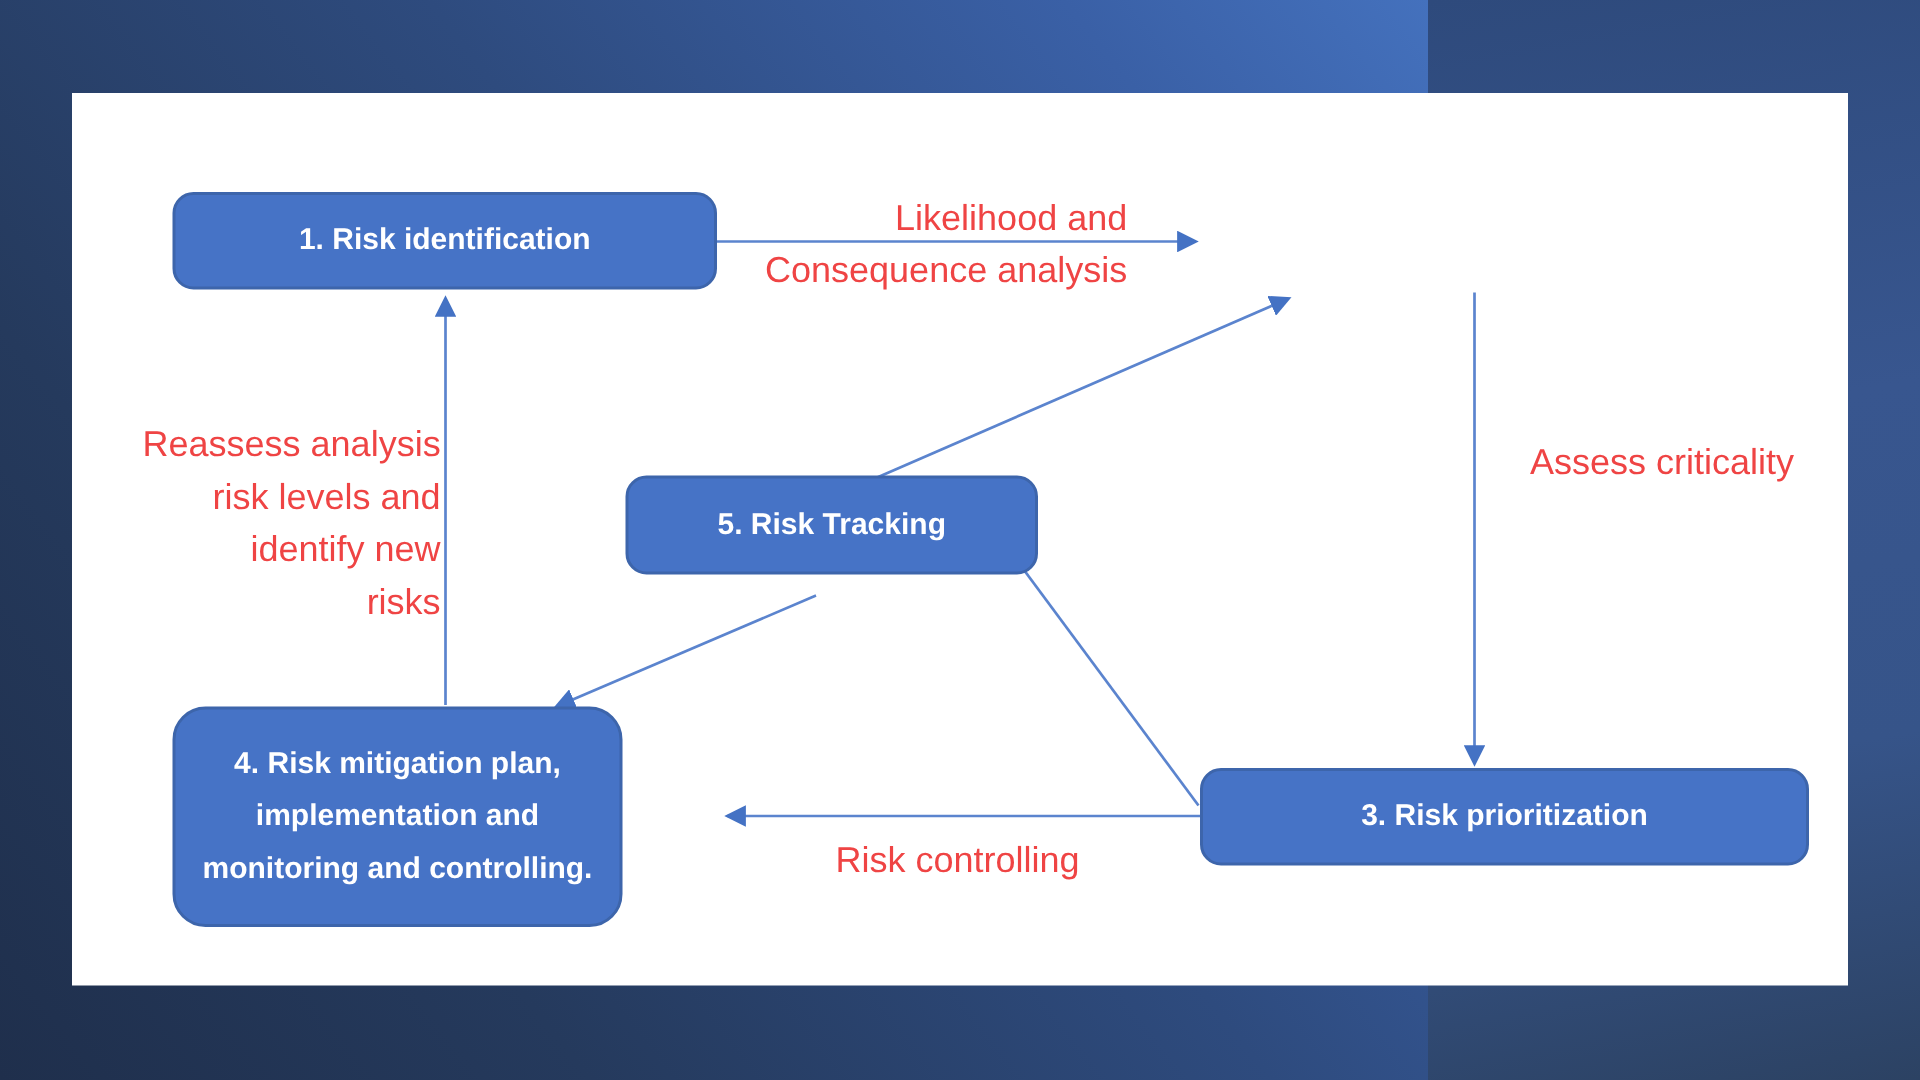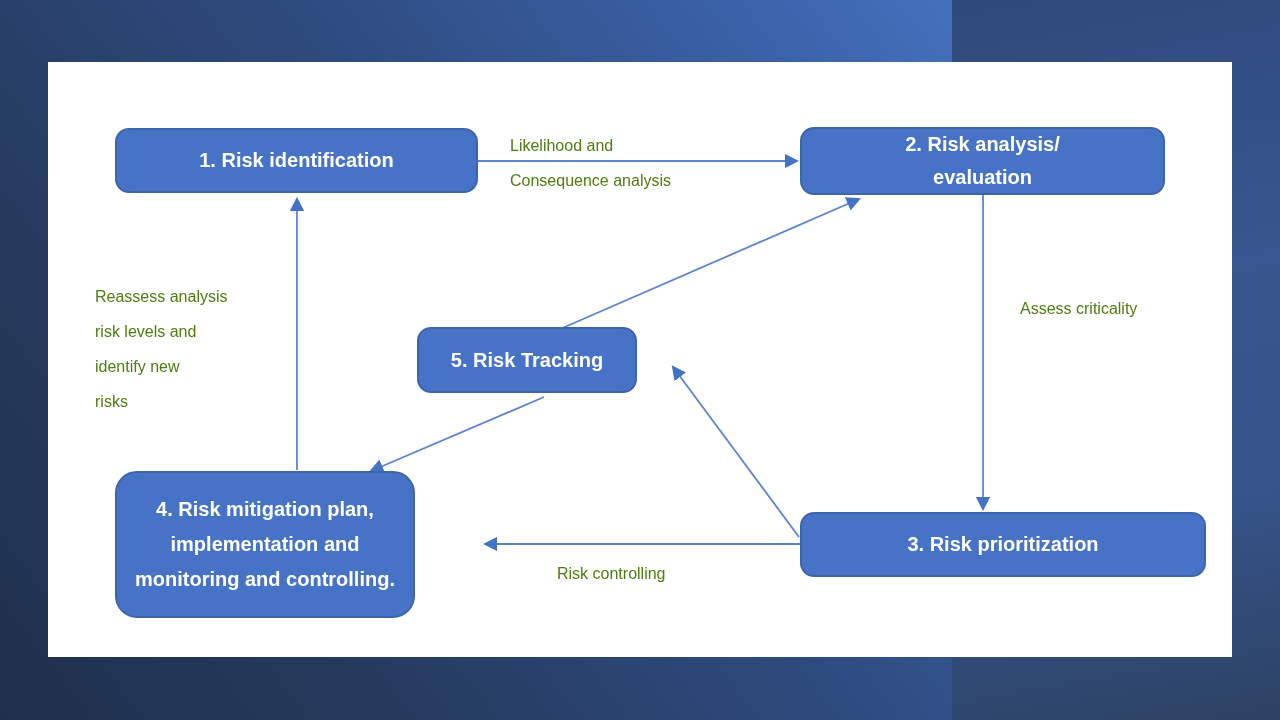--- a/index.html
+++ b/index.html
@@ -53,26 +53,26 @@
     text-align: center;
     white-space: pre-line;
     line-height: 33px;
   }
   .node.big {
     border-radius: 22px;
     line-height: 35px;
   }
   .edge-label {
     position: absolute;
-    color: #4d7c0f;
-    font-size: 16px;
+    color: #ef4444;
+    font-size: 24px;
     font-weight: 400;
     line-height: 35px;
     white-space: pre-line;
-    text-align: left;
+    text-align: right;
   }
 </style>
 </head>
 <body>
 
 <div class="stage">
   <div class="bg-left"></div>
   <div class="bg-right"></div>
 
   <div class="slide">
@@ -87,30 +87,28 @@
       <line x1="935" y1="133" x2="935" y2="447" stroke="#5b84ce" stroke-width="1.8" marker-end="url(#ah)"></line>
       <line x1="752" y1="482" x2="437" y2="482" stroke="#5b84ce" stroke-width="1.8" marker-end="url(#ah)"></line>
       <line x1="249" y1="408" x2="249" y2="137" stroke="#5b84ce" stroke-width="1.8" marker-end="url(#ah)"></line>
       <line x1="751" y1="475" x2="625" y2="305" stroke="#5b84ce" stroke-width="1.8" marker-end="url(#ah)"></line>
       <line x1="496" y1="335" x2="323" y2="409" stroke="#5b84ce" stroke-width="1.8" marker-end="url(#ah)"></line>
       <line x1="503" y1="271" x2="811" y2="137" stroke="#5b84ce" stroke-width="1.8" marker-end="url(#ah)"></line>
     </svg>
 
     <div class="node" style="left:67px;  top:66px;  width:363px; height:65px;text-align:center;">1. Risk identification</div>
 
-    <div class="node" style="left:752px; top:65px;  width:365px; height:68px;">2. Risk analysis/
-evaluation</div>
 
     <div class="node" style="left:752px; top:450px; width:406px; height:65px;">3. Risk prioritization</div>
 
     <div class="node big" style="left:67px; top:409px; width:300px; height:147px;">4. Risk mitigation plan,
 implementation and
 monitoring and controlling.</div>
 
-    <div class="node" style="left:369px; top:265px; width:220px; height:66px;">5. Risk Tracking</div>
+    <div class="node" style="left:369px; top:255px; width:275px; height:66px;">5. Risk Tracking</div>
 
     <div class="edge-label" style="left:462px; top:66px;">Likelihood and
 Consequence analysis</div>
 
     <div class="edge-label" style="left:952px; top:229px;margin-left:20px;">Assess criticality</div>
 
     <div class="edge-label" style="left:509px; top:494px;">Risk controlling</div>
 
     <div class="edge-label" style="left:47px; top:217px;">Reassess analysis
 risk levels and

